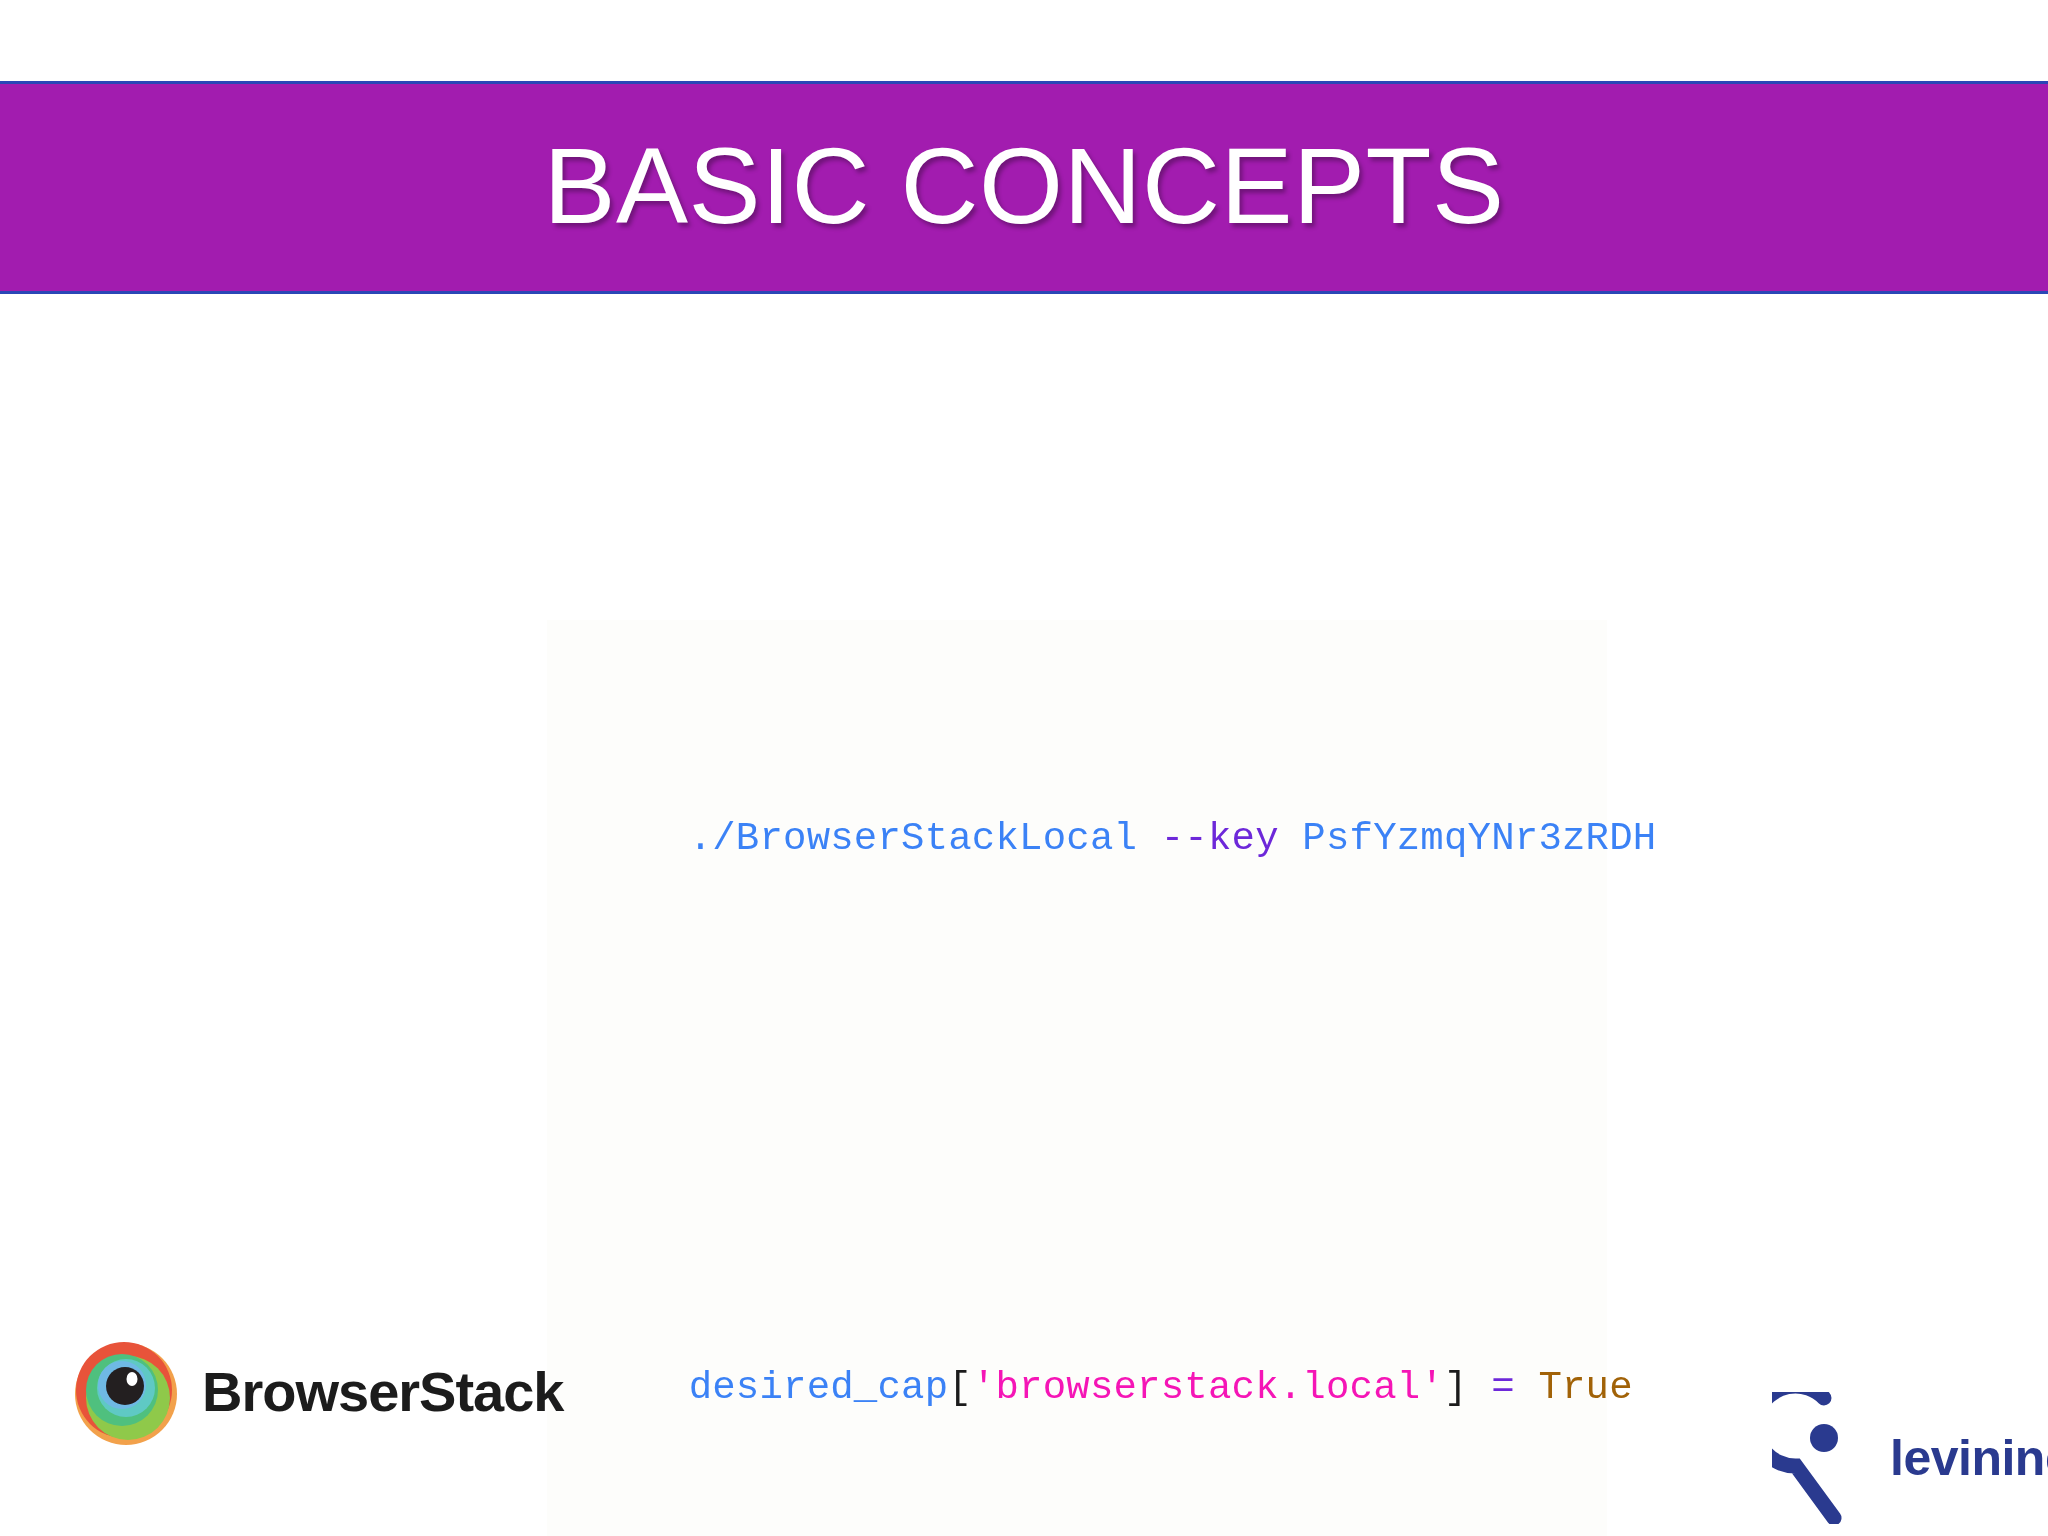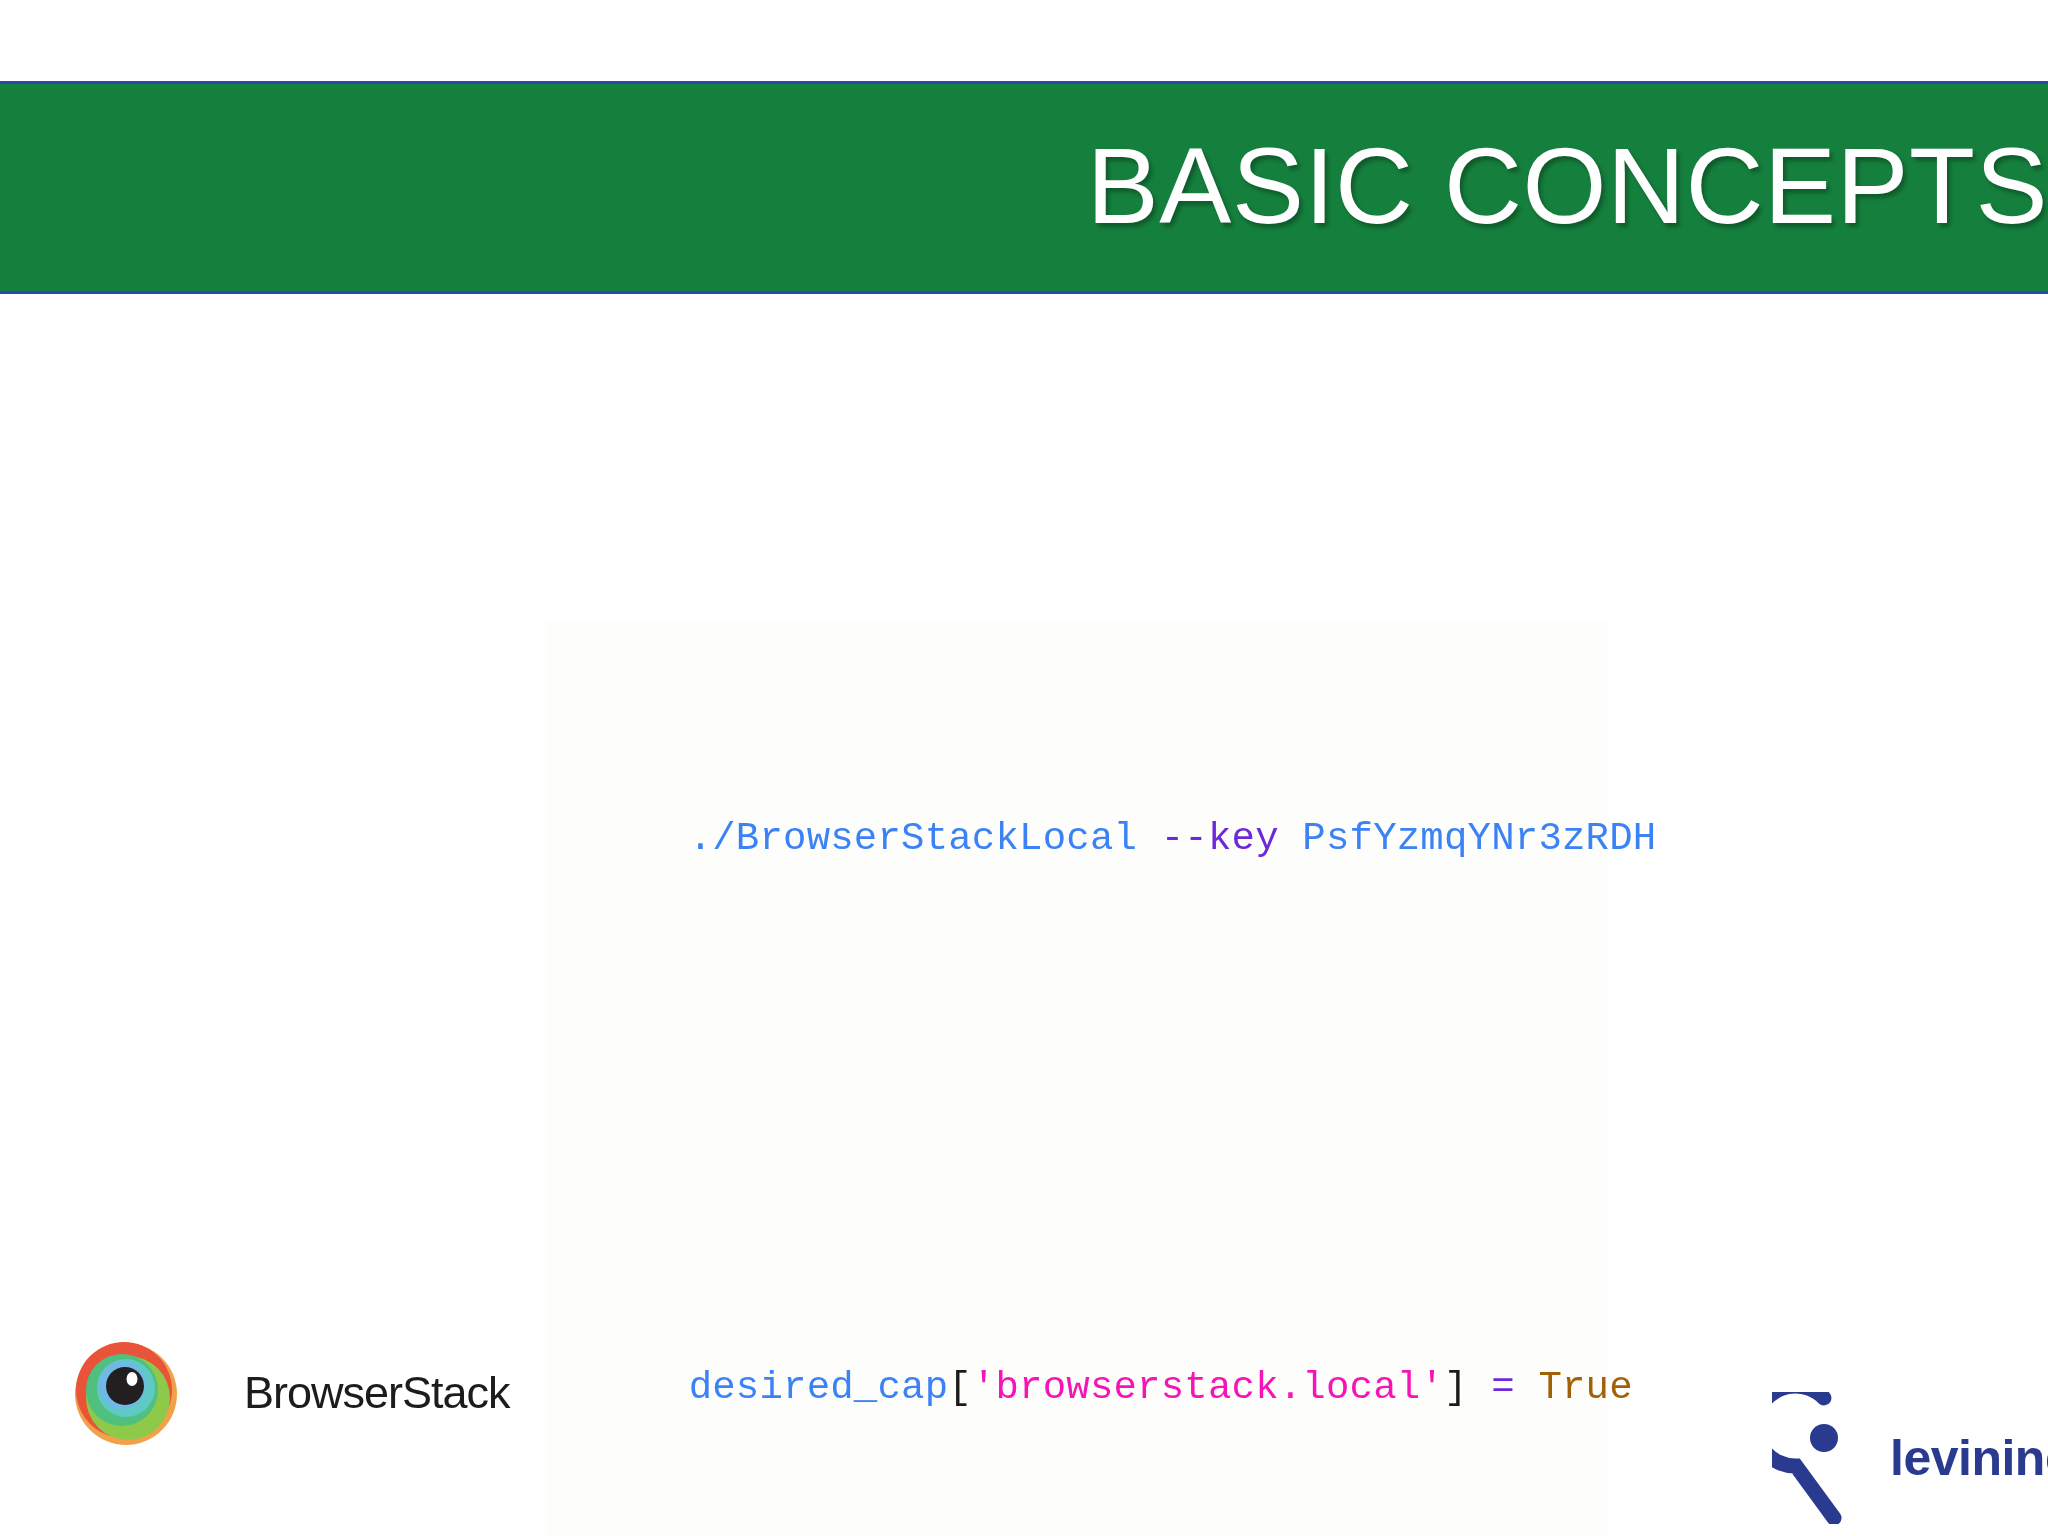--- a/index.html
+++ b/index.html
@@ -23,24 +23,24 @@
     background: #ffffff;
   }
 
   
   #title-banner {
     position: absolute;
     left: 0;
     top: 81px;
     width: 2048px;
     height: 213px;
-    background: #15803d;
+    background: #a21caf;
     display: flex;
     align-items: center;
-    justify-content: flex-end;
+    justify-content: center;
     box-sizing: border-box;
   }
   #title-banner-topline {
     position: absolute;
     left: 0;
     top: 0;
     width: 100%;
     height: 3px;
     background: #2a47b6;
   }
@@ -115,27 +115,26 @@
     gap: 22px;
   }
   #bs-mark {
     width: 108px;
     height: 108px;
     position: relative;
     flex: 0 0 auto;
   }
   #bs-wordmark {
     font-family: "Liberation Sans", sans-serif;
-    font-size: 45px;
-    font-weight: normal;
+    font-size: 56px;
+    font-weight: bold;
     color: #1c1c1c;
     letter-spacing: -1px;
     line-height: 1;
     white-space: nowrap;
-    margin-left: 42px;
   }
 
   
   #levinine-logo {
     position: absolute;
     left: 1772px;
     top: 1392px;
     display: flex;
     align-items: center;
     gap: 14px;

